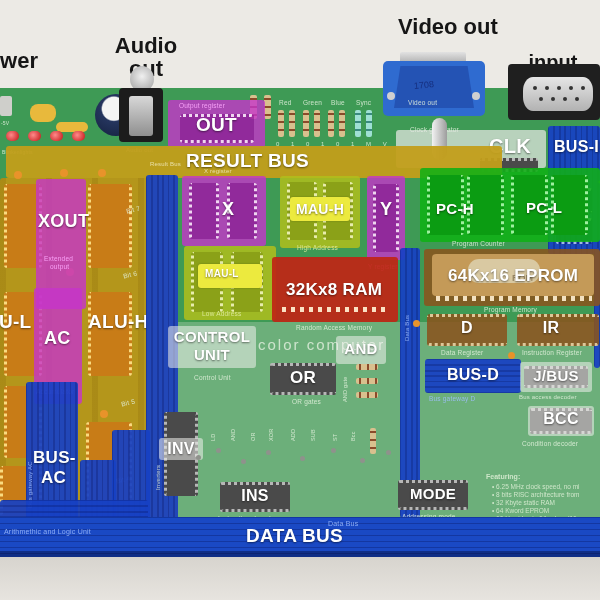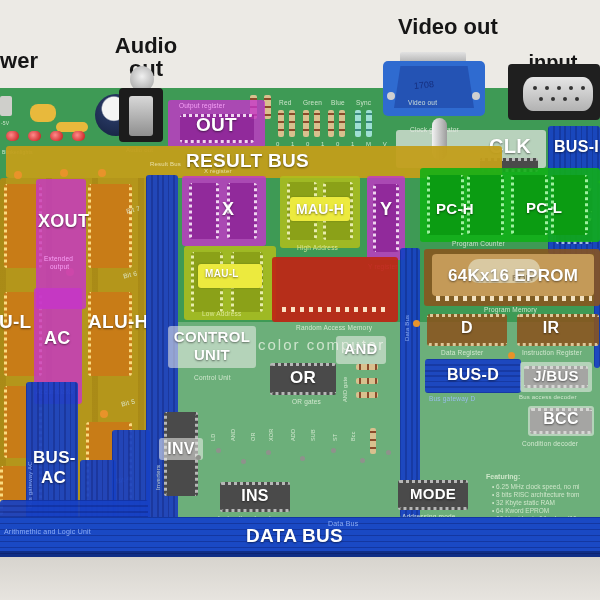--- a/index.html
+++ b/index.html
@@ -186,20 +186,21 @@
   <div class="silk silkm" style="left:368px;top:263px">Y register</div>
 
   <div class="ov yg" style="left:184px;top:246px;width:92px;height:74px"></div>
   <div class="chip dipyg" style="left:191px;top:252px;width:32px;height:60px"></div>
   <div class="chip dipyg" style="left:231px;top:252px;width:32px;height:60px"></div>
   <div class="ybox" style="left:198px;top:264px;width:64px;height:24px"></div>
   <div class="lbl" style="left:205px;top:268px;font-size:10px">MAU-L</div>
   <div class="silk" style="left:202px;top:310px;color:rgba(225,235,160,.9)">Low Address</div>
 
   <div class="ov rd" style="left:272px;top:257px;width:126px;height:65px"></div>
+  <div class="lbl" style="left:286px;top:280px;font-size:17px">32Kx8 RAM</div>
   <div style="left:282px;top:307px;width:106px;height:5px;background:repeating-linear-gradient(90deg,rgba(255,235,205,.95) 0 4px,transparent 4px 9px)"></div>
   <div class="silk" style="left:296px;top:324px">Random Access Memory</div>
 
   <div class="ov gn" style="left:420px;top:168px;width:180px;height:74px"></div>
   <div class="chip dipg" style="left:427px;top:175px;width:37px;height:60px"></div>
   <div class="chip dipg" style="left:467px;top:175px;width:37px;height:60px"></div>
   <div class="chip dipg" style="left:511px;top:175px;width:37px;height:60px"></div>
   <div class="chip dipg" style="left:551px;top:175px;width:37px;height:60px"></div>
   <div class="lbl" style="left:436px;top:200px;font-size:15px">PC-H</div>
   <div class="lbl" style="left:526px;top:199px;font-size:15px">PC-L</div>

